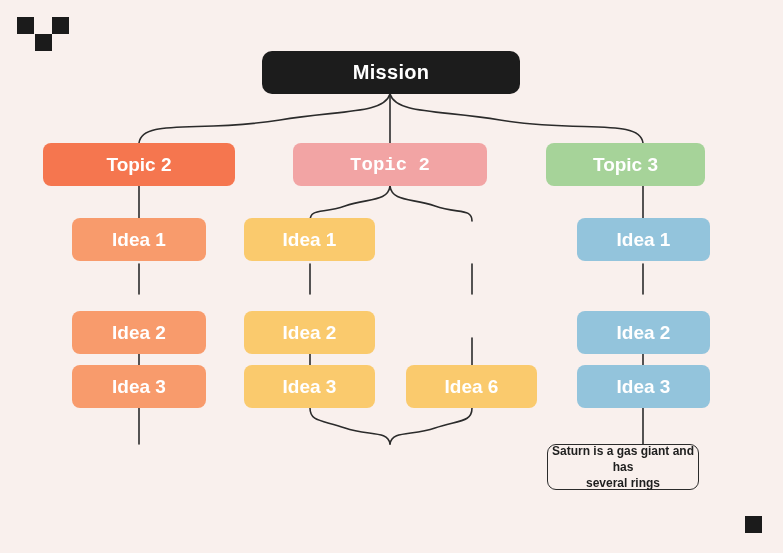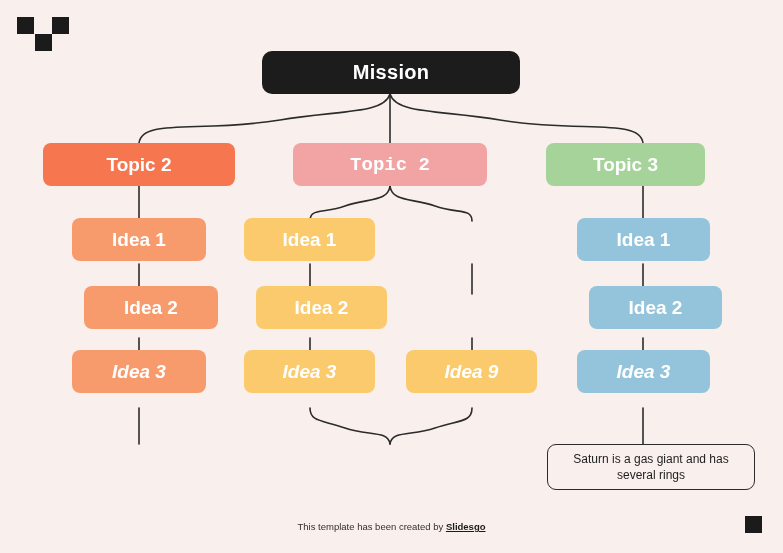--- a/index.html
+++ b/index.html
@@ -47,35 +47,35 @@
   .topic-2{left:293px;width:194px;background:var(--topic2,#F2A4A4);font-family:Liberation Mono, monospace;}
   .topic-3{left:546px;width:159px;background:var(--topic3,#A6D399);}
   .idea{
     height:43px;border-radius:8px;font-size:19px;
   }
   .col-1{left:72px;width:134px;background:var(--idea1,#F89B6C);}
   .col-2a{left:244px;width:131px;background:var(--idea2,#FACA6D);}
   .col-2b{left:406px;width:131px;background:var(--idea2,#FACA6D);}
   .col-3{left:577px;width:133px;background:var(--idea3,#93C4DC);}
   .row-1{top:206px;margin-top:12px;}
-  .row-2{top:286px;margin-left:12px;}
-  .row-3{top:350px;font-style:italic;}
+  .row-2{top:311px;}
+  .row-3{top:365px;}
   .note{
     position:absolute;z-index:1;top:444px;height:46px;
     border:1.5px solid var(--line,#2B2B2B);
     border-radius:9px;
     box-sizing:border-box;
     display:flex;align-items:center;justify-content:center;
     text-align:center;
     font-size:12px;line-height:1.35;color:#1E1E1E;
     white-space:pre-line;
   }
   .note-1{left:43px;width:192px;}
   .note-2{left:293px;width:194px;}
-  .note-3{left:547px;width:208px;}
+  .note-3{left:547px;width:152px;font-weight:bold;}
   .footer{
     position:absolute;left:0;top:521px;width:100%;
     text-align:center;
     font-size:9.5px;color:#303030;z-index:1;
   }
   .brand{
     font-weight:bold;text-decoration:underline;color:#1B1B1B;
     cursor:pointer;
   }
 </style>
@@ -120,24 +120,23 @@
   <div class="node topic topic-2">Topic 2</div>
   <div class="node topic topic-3">Topic 3</div>
 
   <div class="node idea col-1 row-1">Idea 1</div>
   <div class="node idea col-1 row-2">Idea 2</div>
   <div class="node idea col-1 row-3">Idea 3</div>
 
   <div class="node idea col-2a row-1">Idea 1</div>
   <div class="node idea col-2a row-2">Idea 2</div>
   <div class="node idea col-2a row-3">Idea 3</div>
-  <div class="node idea col-2b row-3">Idea 9</div>
+  <div class="node idea col-2b row-3">Idea 6</div>
 
   <div class="node idea col-3 row-1">Idea 1</div>
   <div class="node idea col-3 row-2">Idea 2</div>
   <div class="node idea col-3 row-3">Idea 3</div>
 
   <div class="note note-3">Saturn is a gas giant and has
 several rings</div>
 
-  <div class="footer"><span>This template has been created by </span><span class="brand">Slidesgo</span></div>
 
 </div>
 
 </body></html>

